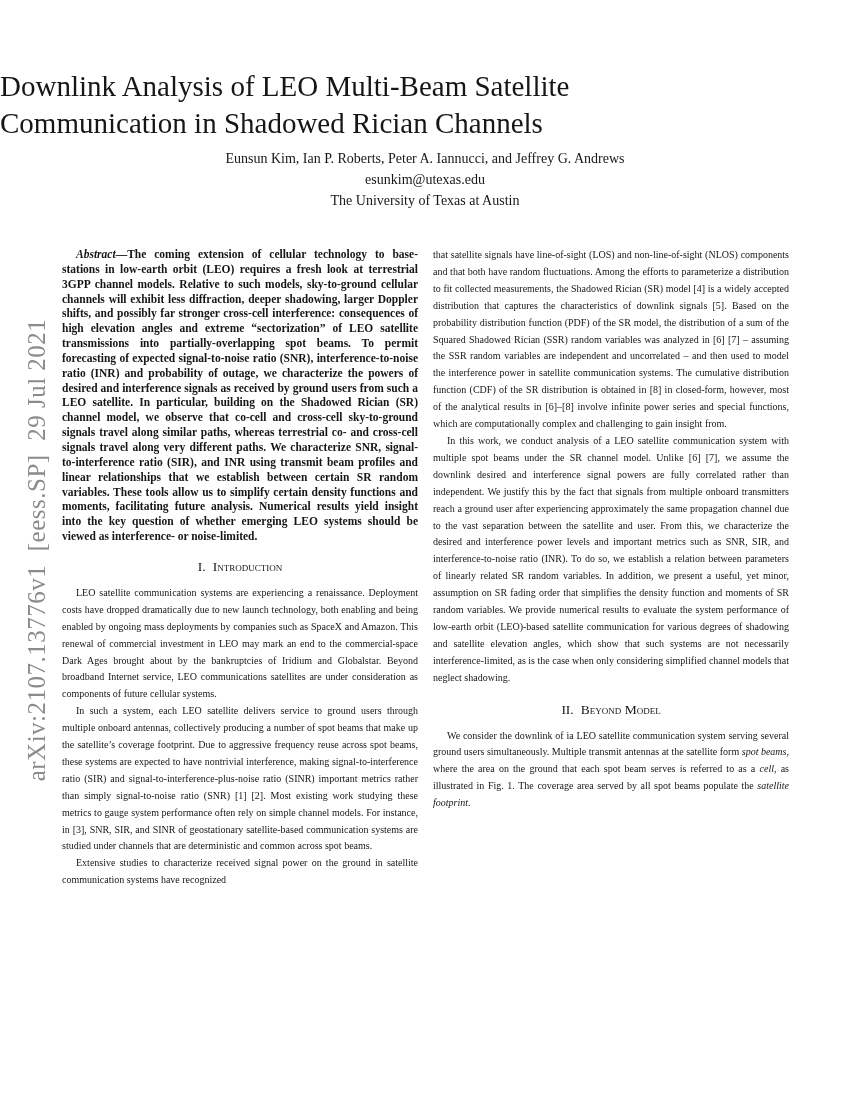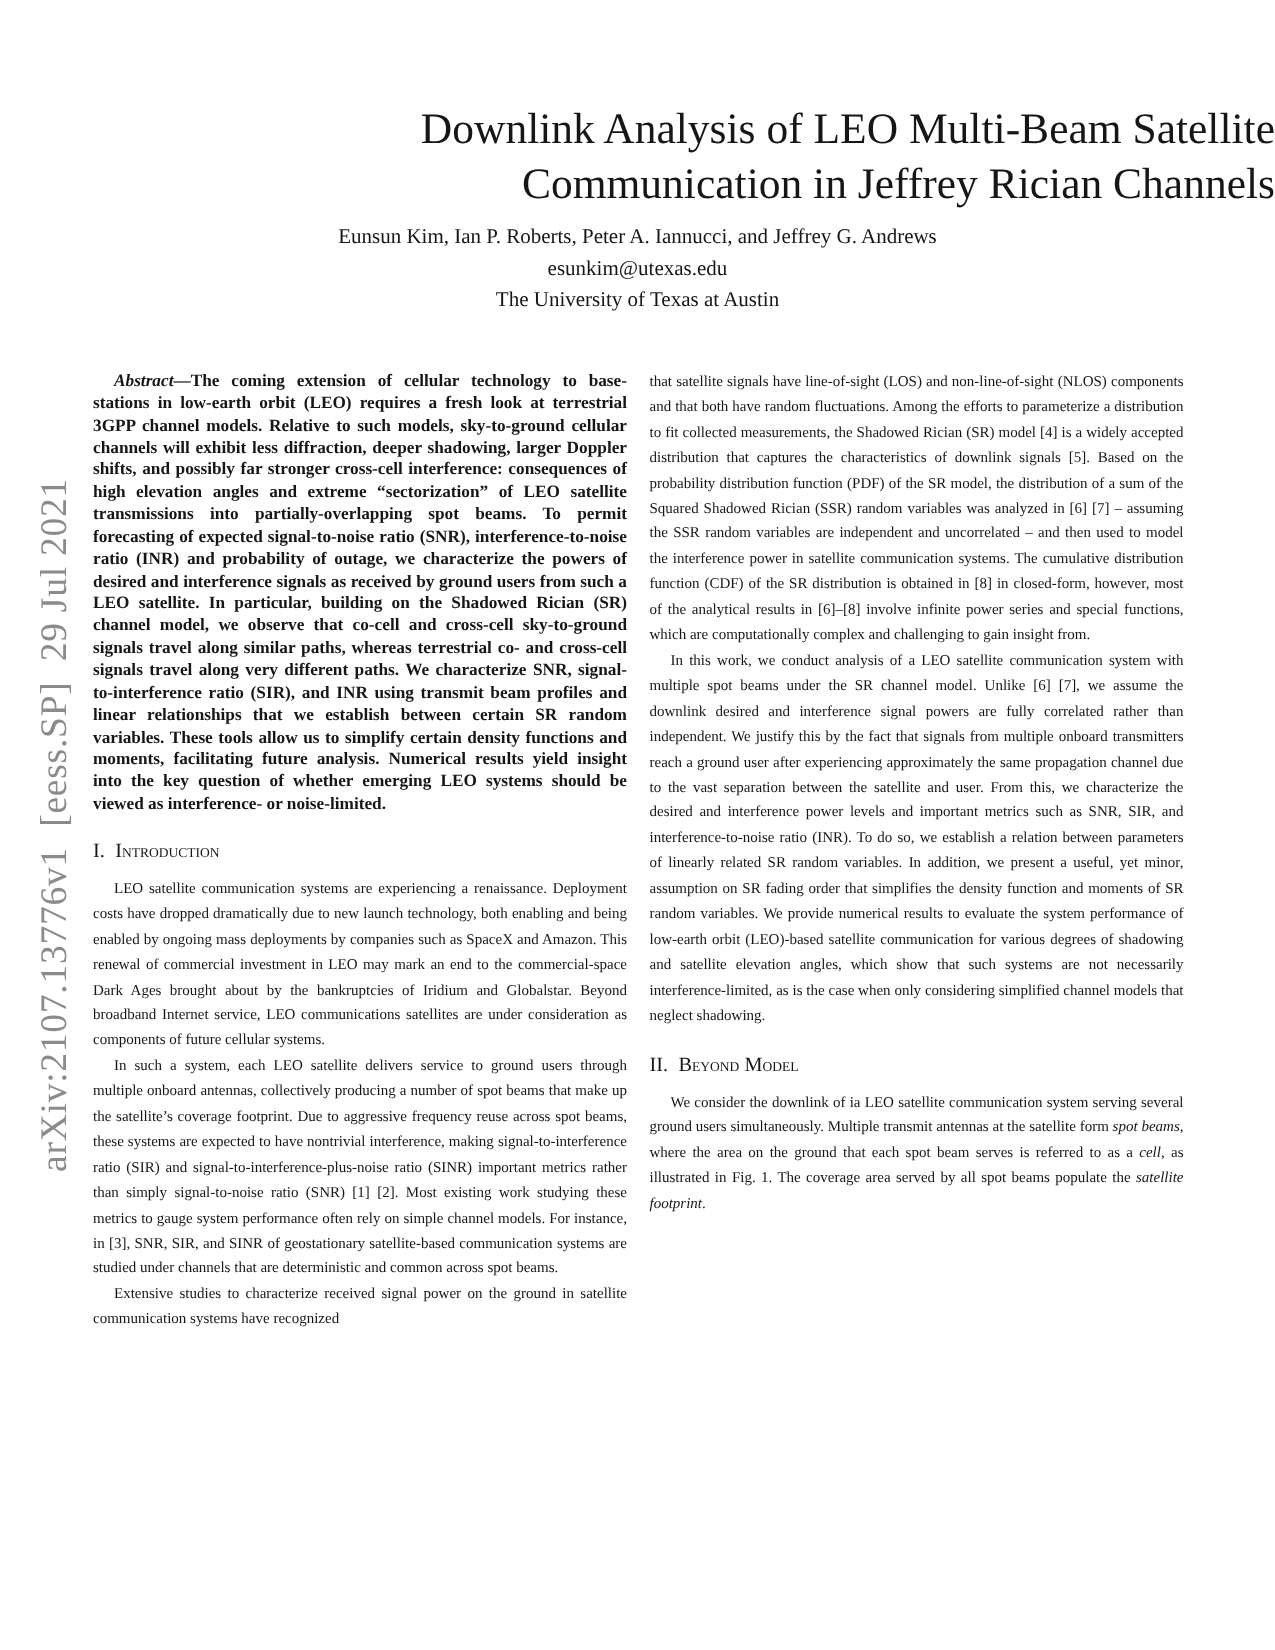--- a/index.html
+++ b/index.html
@@ -19,58 +19,59 @@
     pointer-events:none;
   }
   .stamp{
     transform:rotate(-90deg);
     white-space:pre;
     font-size:25px;
     letter-spacing:0.5px;
     color:#8b8b8b;
   }
   
-  .title-block{position:absolute;top:68px;left:0;right:0;text-align:right;}
+  .title-block{position:absolute;top:68px;left:0;right:0;text-align:left;}
   .paper-title{font-size:29px;line-height:37px;font-weight:normal;margin:0;}
   .author-block{position:absolute;top:148px;left:0;right:0;text-align:center;font-size:14px;line-height:21px;}
   
   .column{position:absolute;top:247px;width:356px;text-align:justify;}
   .column-left{left:62px;}
   .column-right{left:433px;}
   .body-para{
     margin:0;
     font-size:10px;line-height:16.9px;
     text-align:justify;
     hyphens:none;
   }
   .body-para.indent{text-indent:14px;}
   .body-para.abstract{
     font-size:11.5px;line-height:14.85px;font-weight:bold;
   }
   .section-heading{
+    text-align:center;
     font-size:13.5px;line-height:16px;
     font-variant:small-caps;
     margin:15px 0 10px 0;
   }
   .section-heading .sec-num{margin-right:7px;}
   .run-b{font-weight:bold;}
   .run-i{font-style:italic;}
   .run-bi{font-weight:bold;font-style:italic;}
 </style>
 </head>
 <body>
 
 <div class="page">
 
   <div class="stamp-rail">
     <div class="stamp">arXiv:2107.13776v1  [eess.SP]  29 Jul 2021</div>
   </div>
 
   <div class="title-block">
-    <h1 class="paper-title"><span>Downlink Analysis of LEO Multi-Beam Satellite</span><br><span>Communication in Jeffrey Rician Channels</span></h1>
+    <h1 class="paper-title"><span>Downlink Analysis of LEO Multi-Beam Satellite</span><br><span>Communication in Shadowed Rician Channels</span></h1>
   </div>
 
   <div class="author-block">
     <div>Eunsun Kim, Ian P. Roberts, Peter A. Iannucci, and Jeffrey G. Andrews</div>
     <div>esunkim@utexas.edu</div>
     <div>The University of Texas at Austin</div>
   </div>
 
   <div class="column column-left">
       <p class="body-para abstract indent"><span class="run-bi">Abstract</span><span class="run-b">—The coming extension of cellular technology to base-stations in low-earth orbit (LEO) requires a fresh look at terrestrial 3GPP channel models. Relative to such models, sky-to-ground cellular channels will exhibit less diffraction, deeper shadowing, larger Doppler shifts, and possibly far stronger cross-cell interference: consequences of high elevation angles and extreme “sectorization” of LEO satellite transmissions into partially-overlapping spot beams. To permit forecasting of expected signal-to-noise ratio (SNR), interference-to-noise ratio (INR) and probability of outage, we characterize the powers of desired and interference signals as received by ground users from such a LEO satellite. In particular, building on the Shadowed Rician (SR) channel model, we observe that co-cell and cross-cell sky-to-ground signals travel along similar paths, whereas terrestrial co- and cross-cell signals travel along very different paths. We characterize SNR, signal-to-interference ratio (SIR), and INR using transmit beam profiles and linear relationships that we establish between certain SR random variables. These tools allow us to simplify certain density functions and moments, facilitating future analysis. Numerical results yield insight into the key question of whether emerging LEO systems should be viewed as interference- or noise-limited.</span></p>

